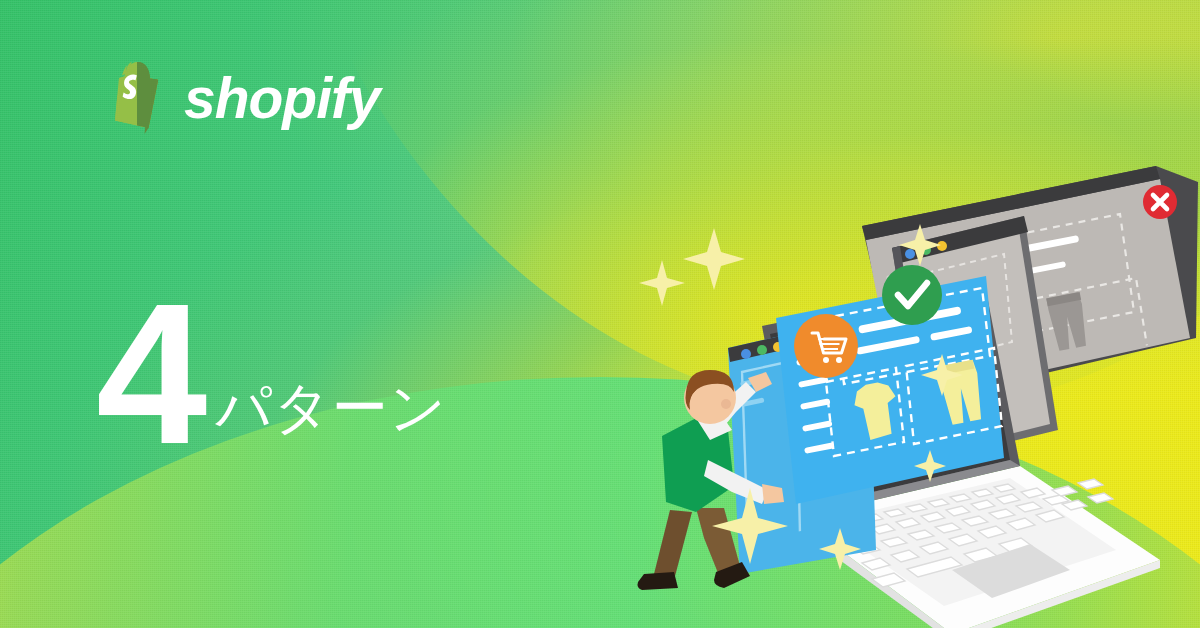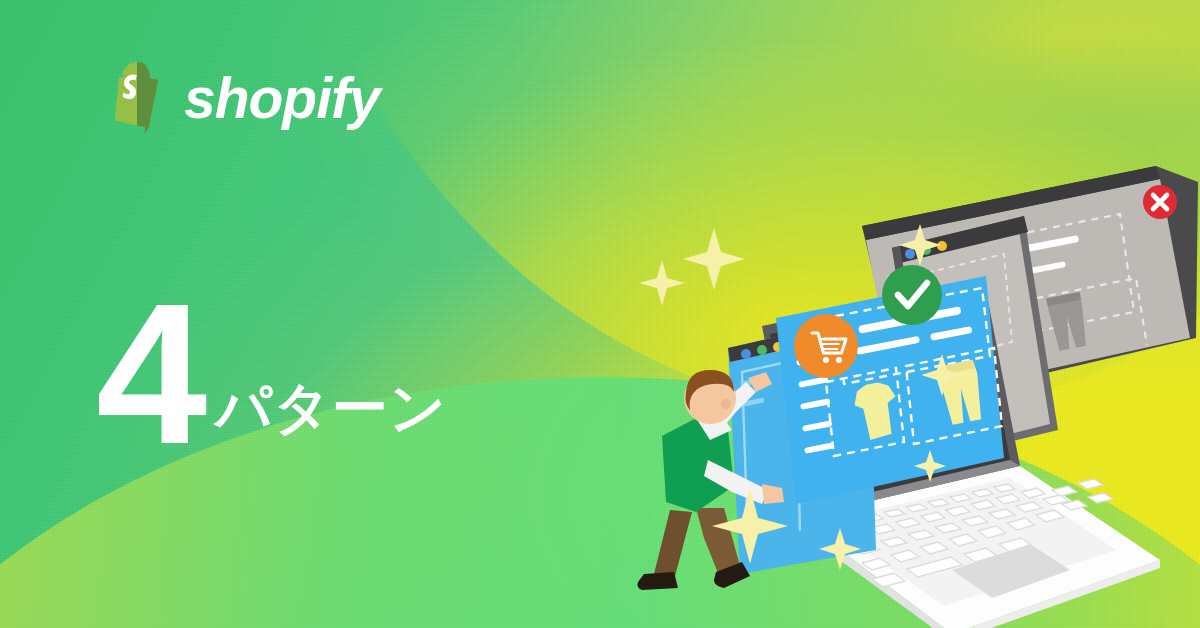--- a/index.html
+++ b/index.html
@@ -50,21 +50,21 @@
     color:#ffffff;font-size:92px;font-weight:bold;line-height:1;
     letter-spacing:2px;white-space:nowrap;
     text-shadow:0 1px 2px rgba(0,0,0,.04);
   }
   .numline{position:absolute;left:96px;top:296px;display:flex;align-items:flex-end;}
   .bignum{
     color:#ffffff;font-size:200px;font-weight:bold;line-height:.78;
     letter-spacing:-4px;font-family:"Liberation Sans", sans-serif;
   }
   .patword{
-    color:#ffffff;font-size:56px;font-weight:bold;line-height:1;
+    color:#ffffff;font-size:56px;font-weight:normal;line-height:1;
     letter-spacing:1px;margin-left:12px;transform:translateY(-16px);
   }
   
   .illo{position:absolute;left:600px;top:130px;width:600px;height:498px;}
   .illo svg{display:block;width:600px;height:498px;}
 </style>
 </head>
 <body>
 
 <div id="banner">

